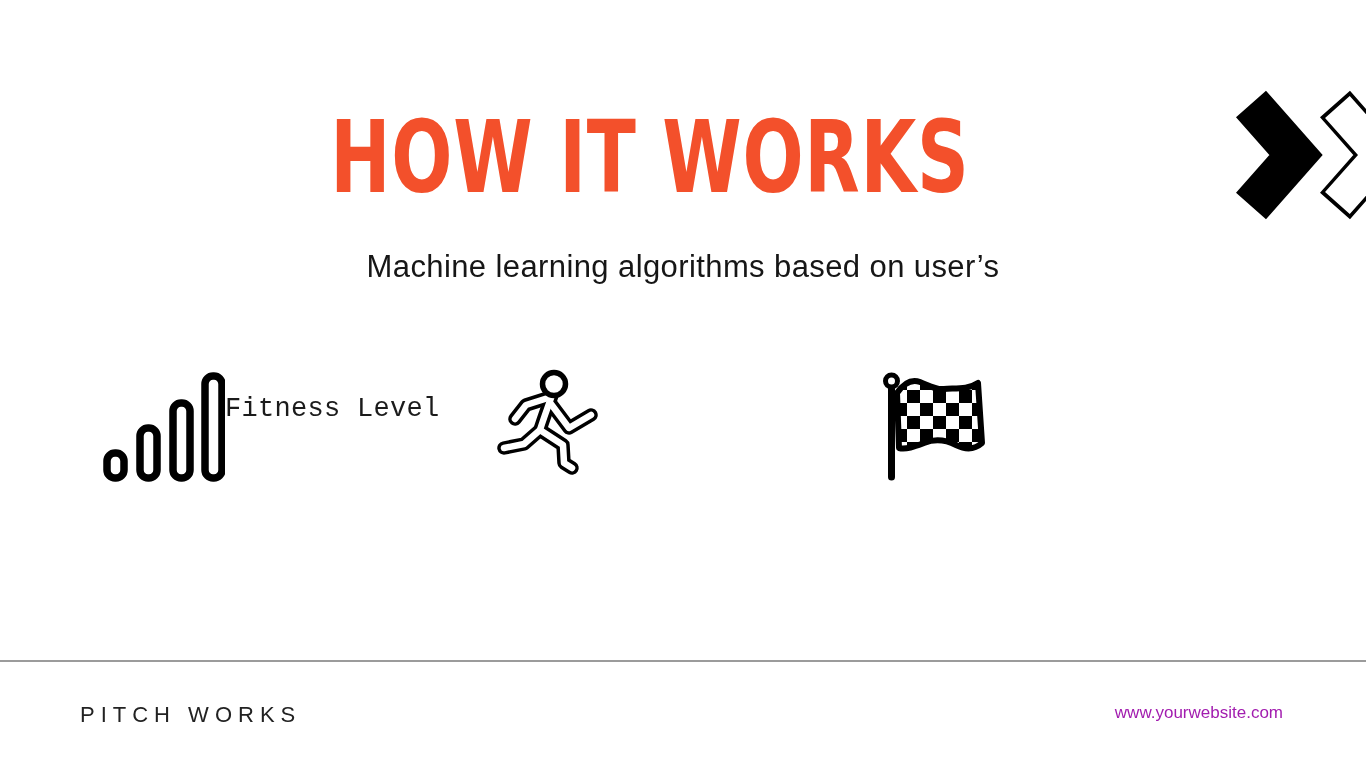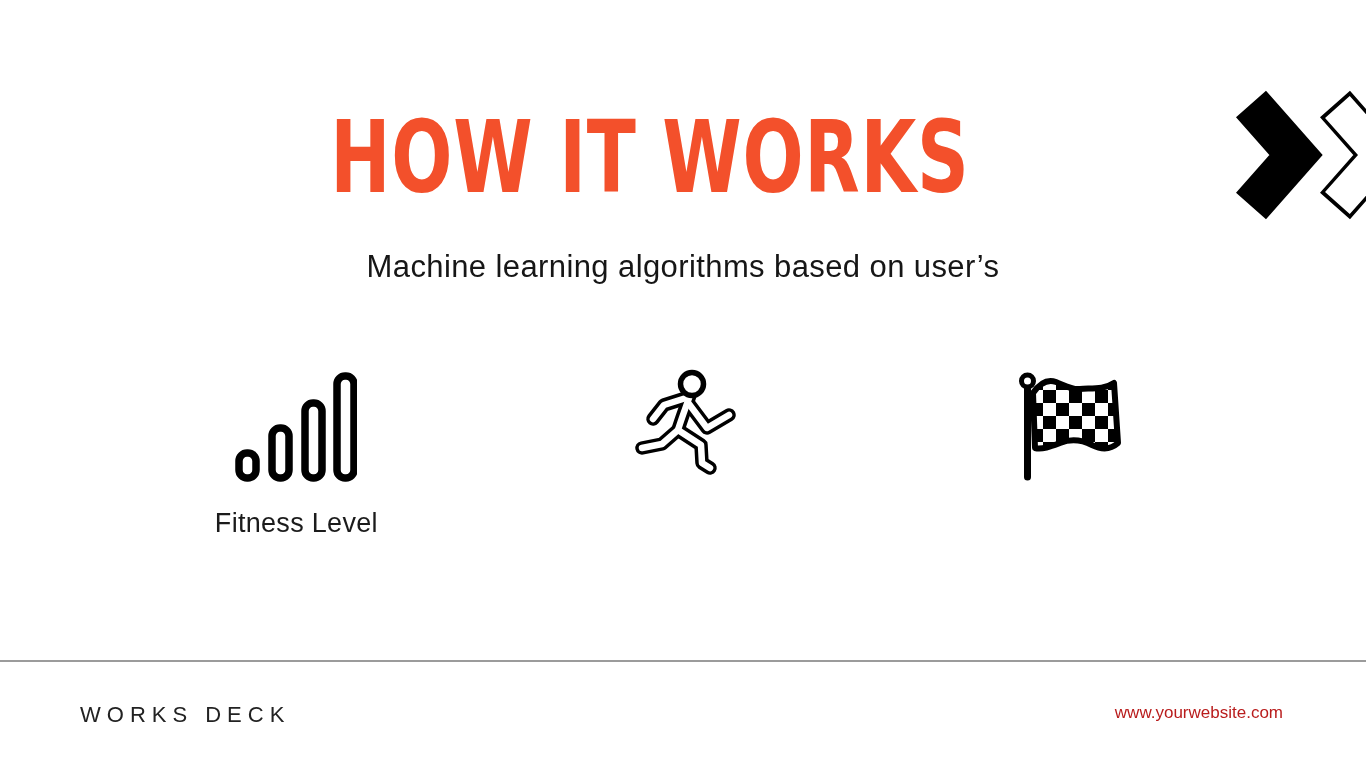--- a/index.html
+++ b/index.html
@@ -26,41 +26,41 @@
     position:absolute;top:249px;left:0;width:1366px;text-align:center;
     font-size:31px;letter-spacing:0.4px;color:#161616;
   }
 
   
   .features{
     position:absolute;top:368px;left:103px;width:1160px;
     display:flex;flex-direction:row;
   }
   .feature{
-    flex:1 1 0;display:flex;flex-direction:column;align-items:center;
+    flex:1 1 0;display:flex;flex-direction:row;align-items:flex-start;font-family:Liberation Mono, monospace;
   }
   .icon-box{
     height:114px;display:flex;align-items:flex-end;justify-content:center;
   }
   .feature-label{
     margin-top:26px;font-size:27px;color:#1b1b1b;letter-spacing:0.3px;
     white-space:nowrap;
   }
 
   
   .chevrons{position:absolute;top:86px;left:1234px;width:132px;height:150px;overflow:hidden;}
 
   
   .divider{position:absolute;top:660px;left:0;width:1366px;height:2px;background:#9b9b9b;}
   .footer-left{
     position:absolute;left:80px;top:702px;font-size:22px;letter-spacing:6px;
     color:#222222;white-space:nowrap;
   }
   .footer-right{
-    position:absolute;right:83px;top:703px;font-size:17px;color:#b91c1c;white-space:nowrap;
+    position:absolute;right:83px;top:703px;font-size:17px;color:#a21caf;white-space:nowrap;
   }
 </style>
 </head>
 <body>
 
 <div class="slide">
 
   <svg class="chevrons" viewBox="0 0 132 150" xmlns="http://www.w3.org/2000/svg" aria-hidden="true">
     <path d="M17,18 L62,69 L17,120" fill="none" stroke="#000" stroke-width="40" stroke-linecap="butt" stroke-linejoin="miter"></path>
     <path d="M101,18 L146,69 L101,120" fill="none" stroke="#000" stroke-width="40" stroke-linecap="butt" stroke-linejoin="miter"></path>
@@ -126,16 +126,16 @@
                    L106,76 C98,83 90,83 80,78 C70,73 58,72 48,76 C40,79 30,83 23,81 Z" fill="url(#checker)"></path>
           <path d="M21,26 C28,16 36,12 44,15 C54,19 60,23 68,22 C78,21 92,23 102,16
                    L106,76 C98,83 90,83 80,78 C70,73 58,72 48,76 C40,79 30,83 23,81 Z" fill="none" stroke="#000" stroke-width="6" stroke-linejoin="round"></path>
         </svg>
       </div>
     </div>
 
   </div>
 
   <div class="divider"></div>
-  <div class="footer-left">WORKS DECK</div>
+  <div class="footer-left">PITCH WORKS</div>
   <div class="footer-right">www.yourwebsite.com</div>
 
 </div>
 
 </body></html>

